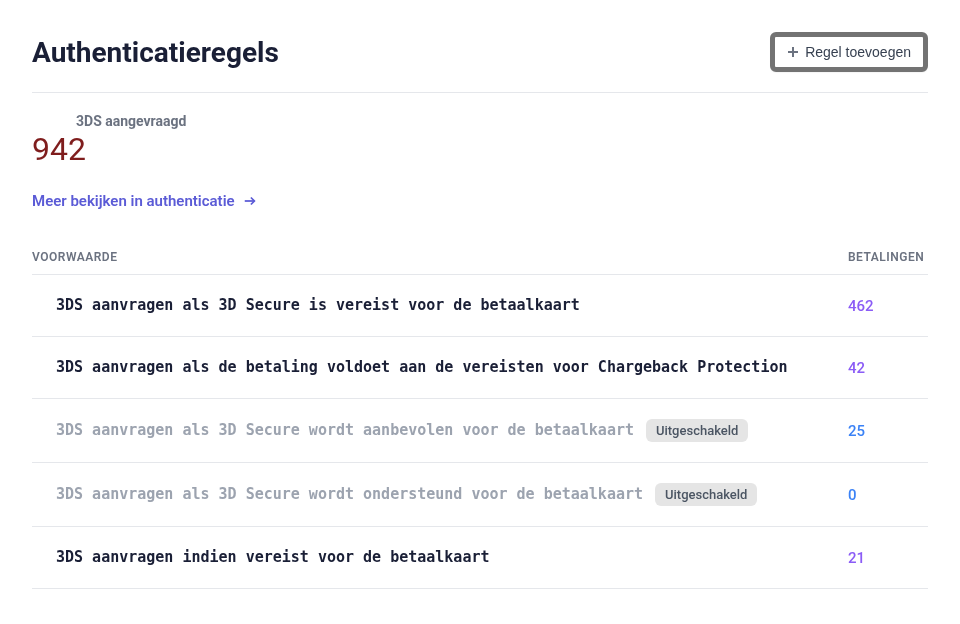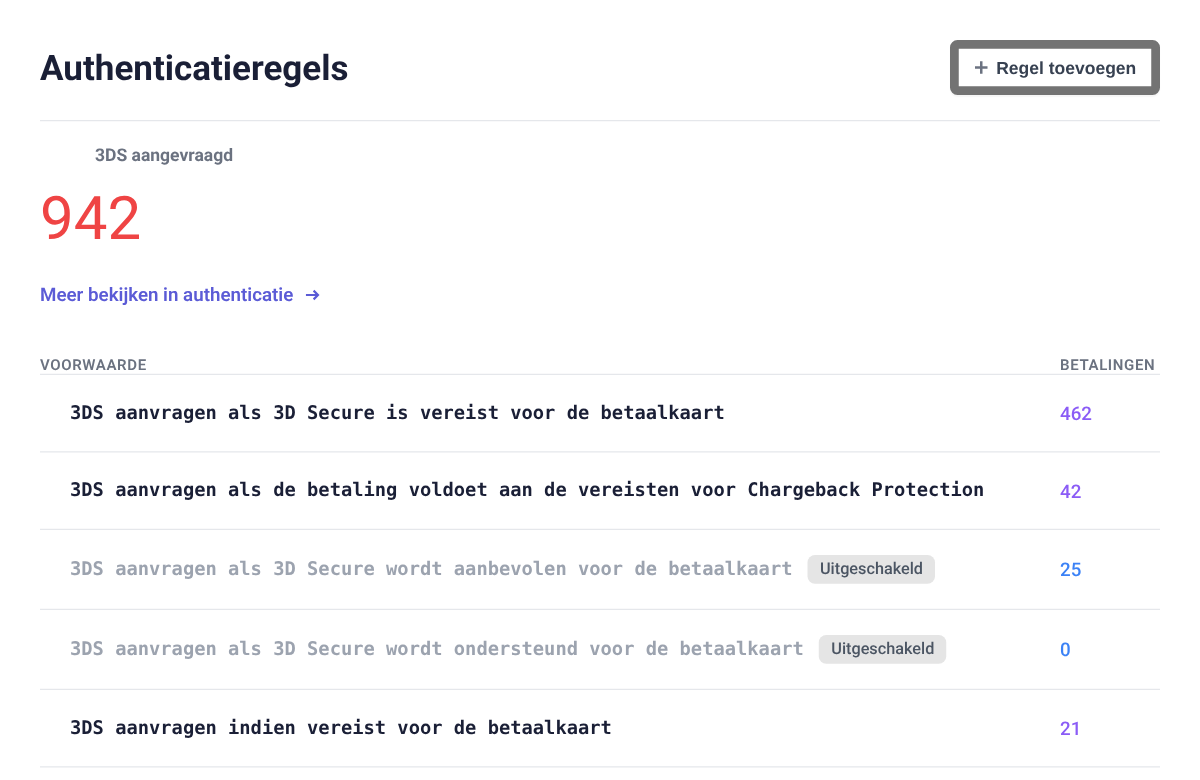--- a/index.html
+++ b/index.html
@@ -27,49 +27,49 @@
   .title {
     font-size: 28px;
     font-weight: 700;
     color: #1a1f36;
   }
   .add-button {
     display: inline-flex;
     align-items: center;
     gap: 6px;
     padding: 7px 12px;
-    border: 7px solid #737373;
+    border: 5px solid #737373;
     border-radius: 6px;
     background: #fff;
     font-size: 14px;
-    font-weight: 700;
+    font-weight: 400;
     color: #374151;
     cursor: pointer;
     box-shadow: 0 1px 1px rgba(0,0,0,0.04);
   }
   .add-button svg {
     width: 12px;
     height: 12px;
     stroke: #6b7280;
     stroke-width: 2;
   }
   .stats {
     padding-top: 20px;
   }
   .stat-label {
     font-size: 14px;
     color: #6b7280;
     font-weight: 700;
     margin-left: 44px;
   }
   .stat-value {
-    font-size: 48px;
+    font-size: 32px;
     font-weight: 400;
-    color: #ef4444;
-    margin-top: 13px;
+    color: #7f1d1d;
+    margin-top: 1px;
   }
   .link-row {
     margin-top: 24px;
     display: inline-flex;
     align-items: center;
     gap: 8px;
     font-size: 15px;
     font-weight: 600;
     color: #5b5bd6;
     cursor: pointer;
@@ -82,21 +82,21 @@
     stroke-width: 2;
     fill: none;
   }
   .table {
     margin-top: 40px;
     width: 100%;
   }
   .table-header {
     display: flex;
     justify-content: space-between;
-    padding-bottom: 0;
+    padding-bottom: 10px;
     border-bottom: 1px solid #e5e7eb;
     font-size: 12px;
     font-weight: 600;
     letter-spacing: 0.5px;
     color: #6b7280;
   }
   .table-row {
     display: flex;
     justify-content: space-between;
     align-items: center;

